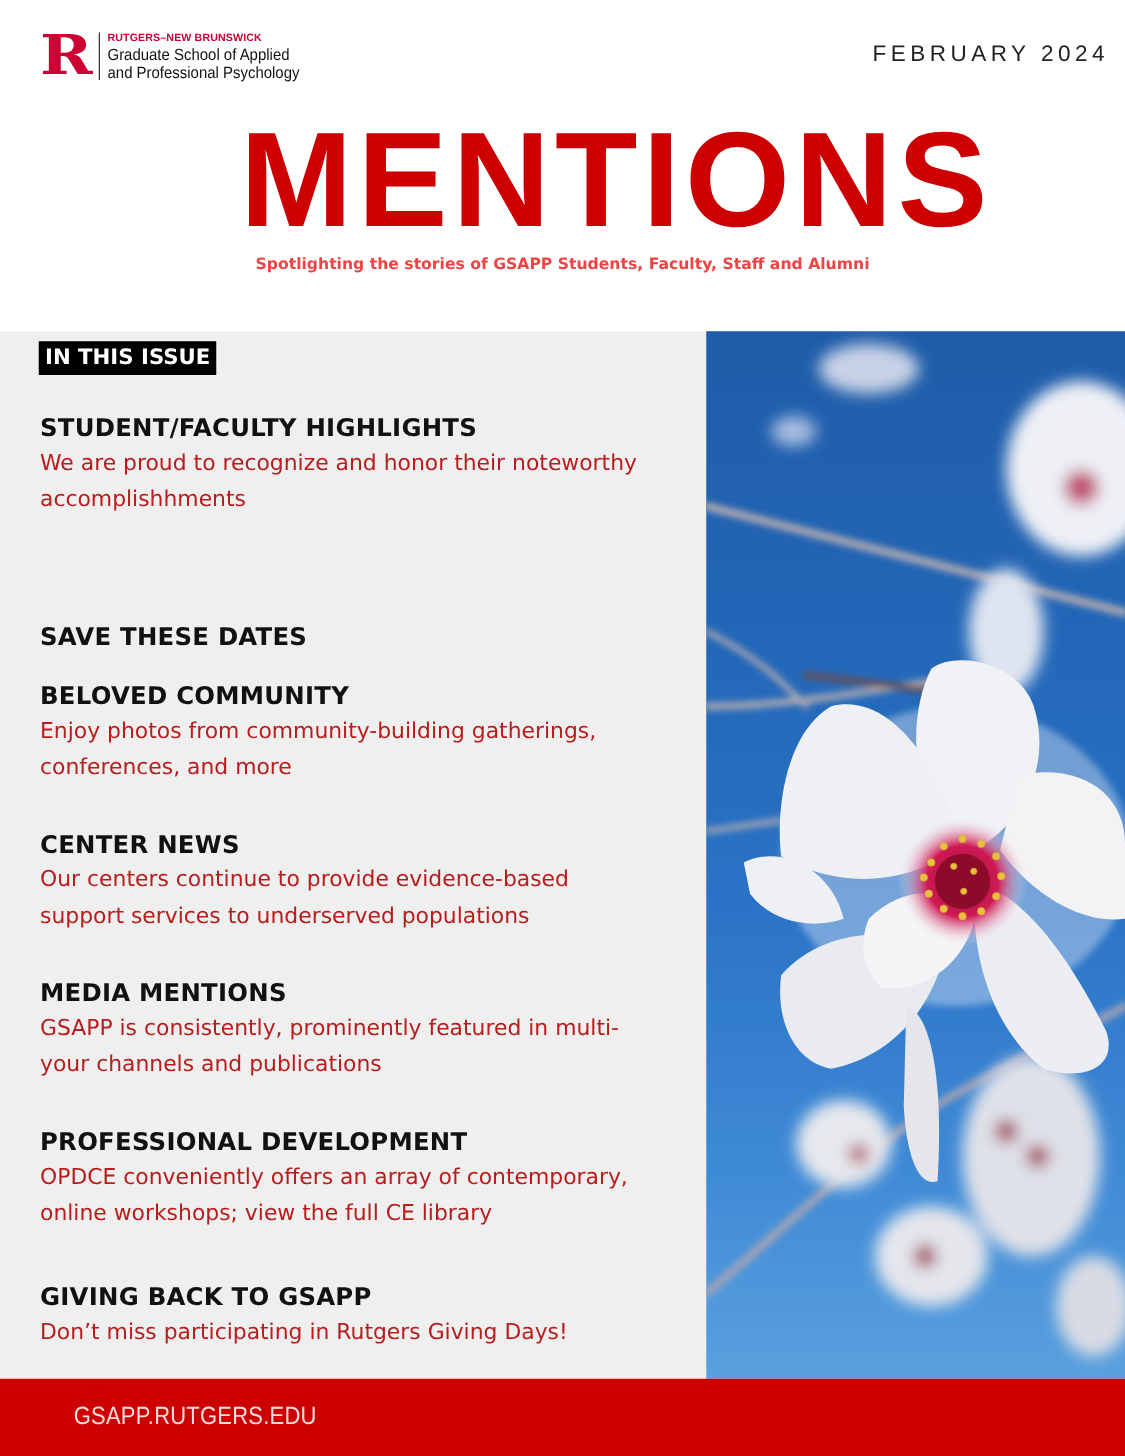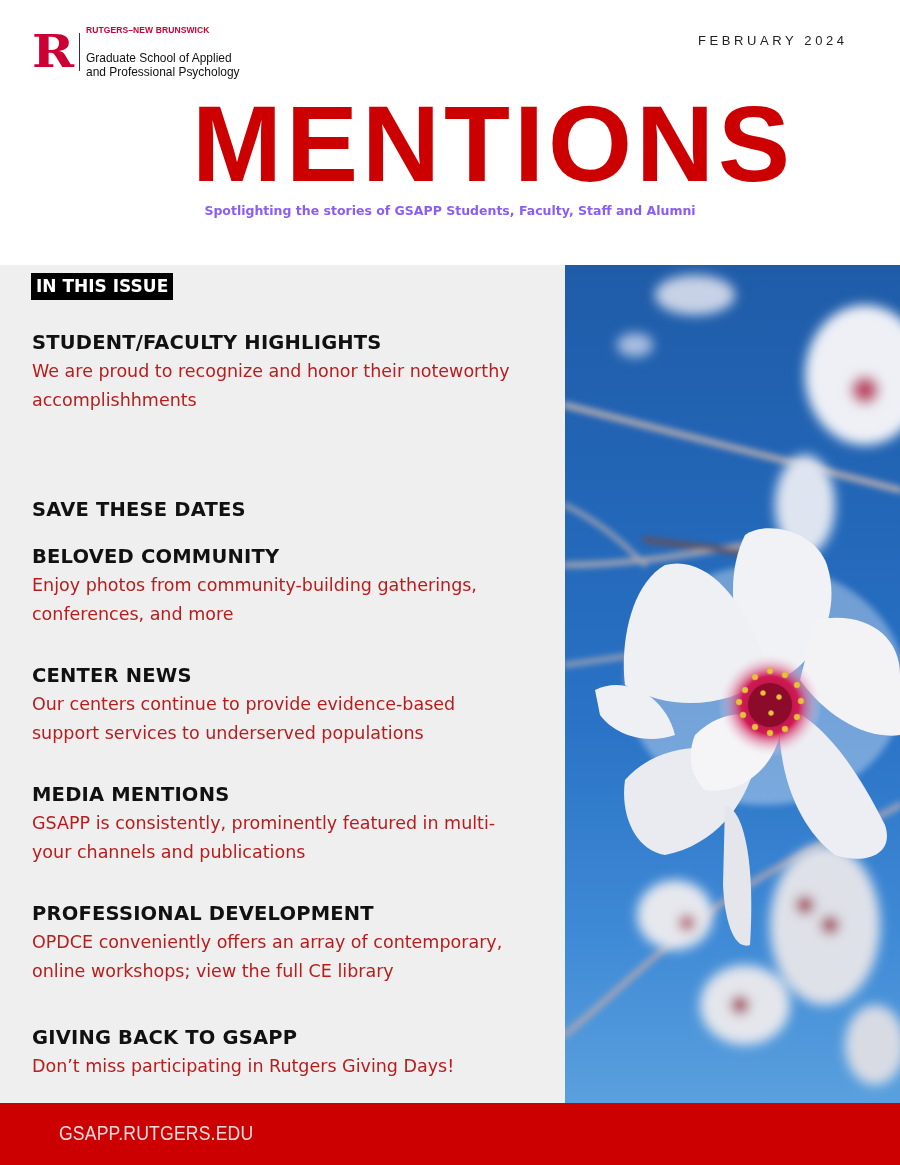--- a/index.html
+++ b/index.html
@@ -5,27 +5,27 @@
     * { margin: 0; padding: 0; box-sizing: border-box; }
     html, body { width: 900px; height: 1165px; background: #ffffff; overflow: hidden; }
     body { position: relative; font-family: "DejaVu Sans", sans-serif; color: #111; }
 
     .header { position: absolute; left: 0; top: 0; width: 900px; height: 265px; background: #fff; }
     .logo { position: absolute; left: 32px; top: 26px; display: flex; align-items: center; }
     .logo-r { width: 42px; height: 36px; position: relative; }
     .logo-r span { font-family: "DejaVu Serif", serif; font-weight: 900; font-size: 44px; color: #cc0033; line-height: 36px; display:block; transform: scaleX(1.15); transform-origin: left; letter-spacing: -1px; }
     .logo-divider { width: 1px; height: 38px; background: #333; margin: 0 6px 0 5px; }
     .logo-text { display: flex; flex-direction: column; line-height: 1; }
-    .logo-top { font-family: "Liberation Sans", sans-serif; font-weight: bold; font-size: 8.5px; color: #cc0033; letter-spacing: 0.1px; margin-bottom: 16px; }
+    .logo-top { font-family: "Liberation Sans", sans-serif; font-weight: bold; font-size: 8.5px; color: #cc0033; letter-spacing: 0.1px; margin-bottom: 2px; }
     .logo-line { font-family: "Liberation Sans", sans-serif; font-size: 13px; color: #111; transform: scaleX(0.92); transform-origin: left; line-height: 14px; white-space: nowrap; }
 
-    .issue-date { position: absolute; left: 698px; top: 33px; font-family: "Liberation Sans", sans-serif; font-size: 13px; letter-spacing: 3.6px; color: #222; }
+    .issue-date { position: absolute; left: 698px; top: 33px; font-family: "Liberation Sans", sans-serif; font-size: 18px; letter-spacing: 3.6px; color: #222; }
 
     .masthead { position: absolute; left: 192px; top: 96px; width: 520px; text-align: center; font-family: "Liberation Sans", sans-serif; font-weight: bold; font-size: 108px; color: #cc0000; letter-spacing: 4px; line-height: 96px; }
-    .tagline { position: absolute; left: 0; width: 900px; top: 203px; text-align: center; font-family: "DejaVu Sans", sans-serif; font-weight: bold; font-size: 12.5px; color: #8b5cf6; }
+    .tagline { position: absolute; left: 0; width: 900px; top: 203px; text-align: center; font-family: "DejaVu Sans", sans-serif; font-weight: bold; font-size: 12.5px; color: #ef4444; }
 
     .contents { position: absolute; left: 0; top: 265px; width: 565px; height: 838px; background: #efefef; }
     .issue-badge { position: absolute; left: 31px; top: 8px; background: #000; color: #fff; font-family: "DejaVu Sans", sans-serif; font-weight: bold; font-size: 17px; padding: 2px 5px 3px 5px; line-height: 22px; }
 
     .section { position: absolute; left: 32px; width: 520px; }
     .section-title { font-family: "DejaVu Sans", sans-serif; font-weight: bold; font-size: 19.5px; color: #111; line-height: 28px; letter-spacing: 0.2px; }
     .section-desc { font-family: "DejaVu Sans", sans-serif; font-size: 17.5px; color: #b91c1c; line-height: 28.5px; }
 
     .photo { position: absolute; left: 565px; top: 265px; width: 335px; height: 838px; overflow: hidden;
       background: linear-gradient(180deg, #1f5ca8 0%, #2367b8 30%, #2a73c6 55%, #3f8ad6 80%, #5aa0de 100%); }

